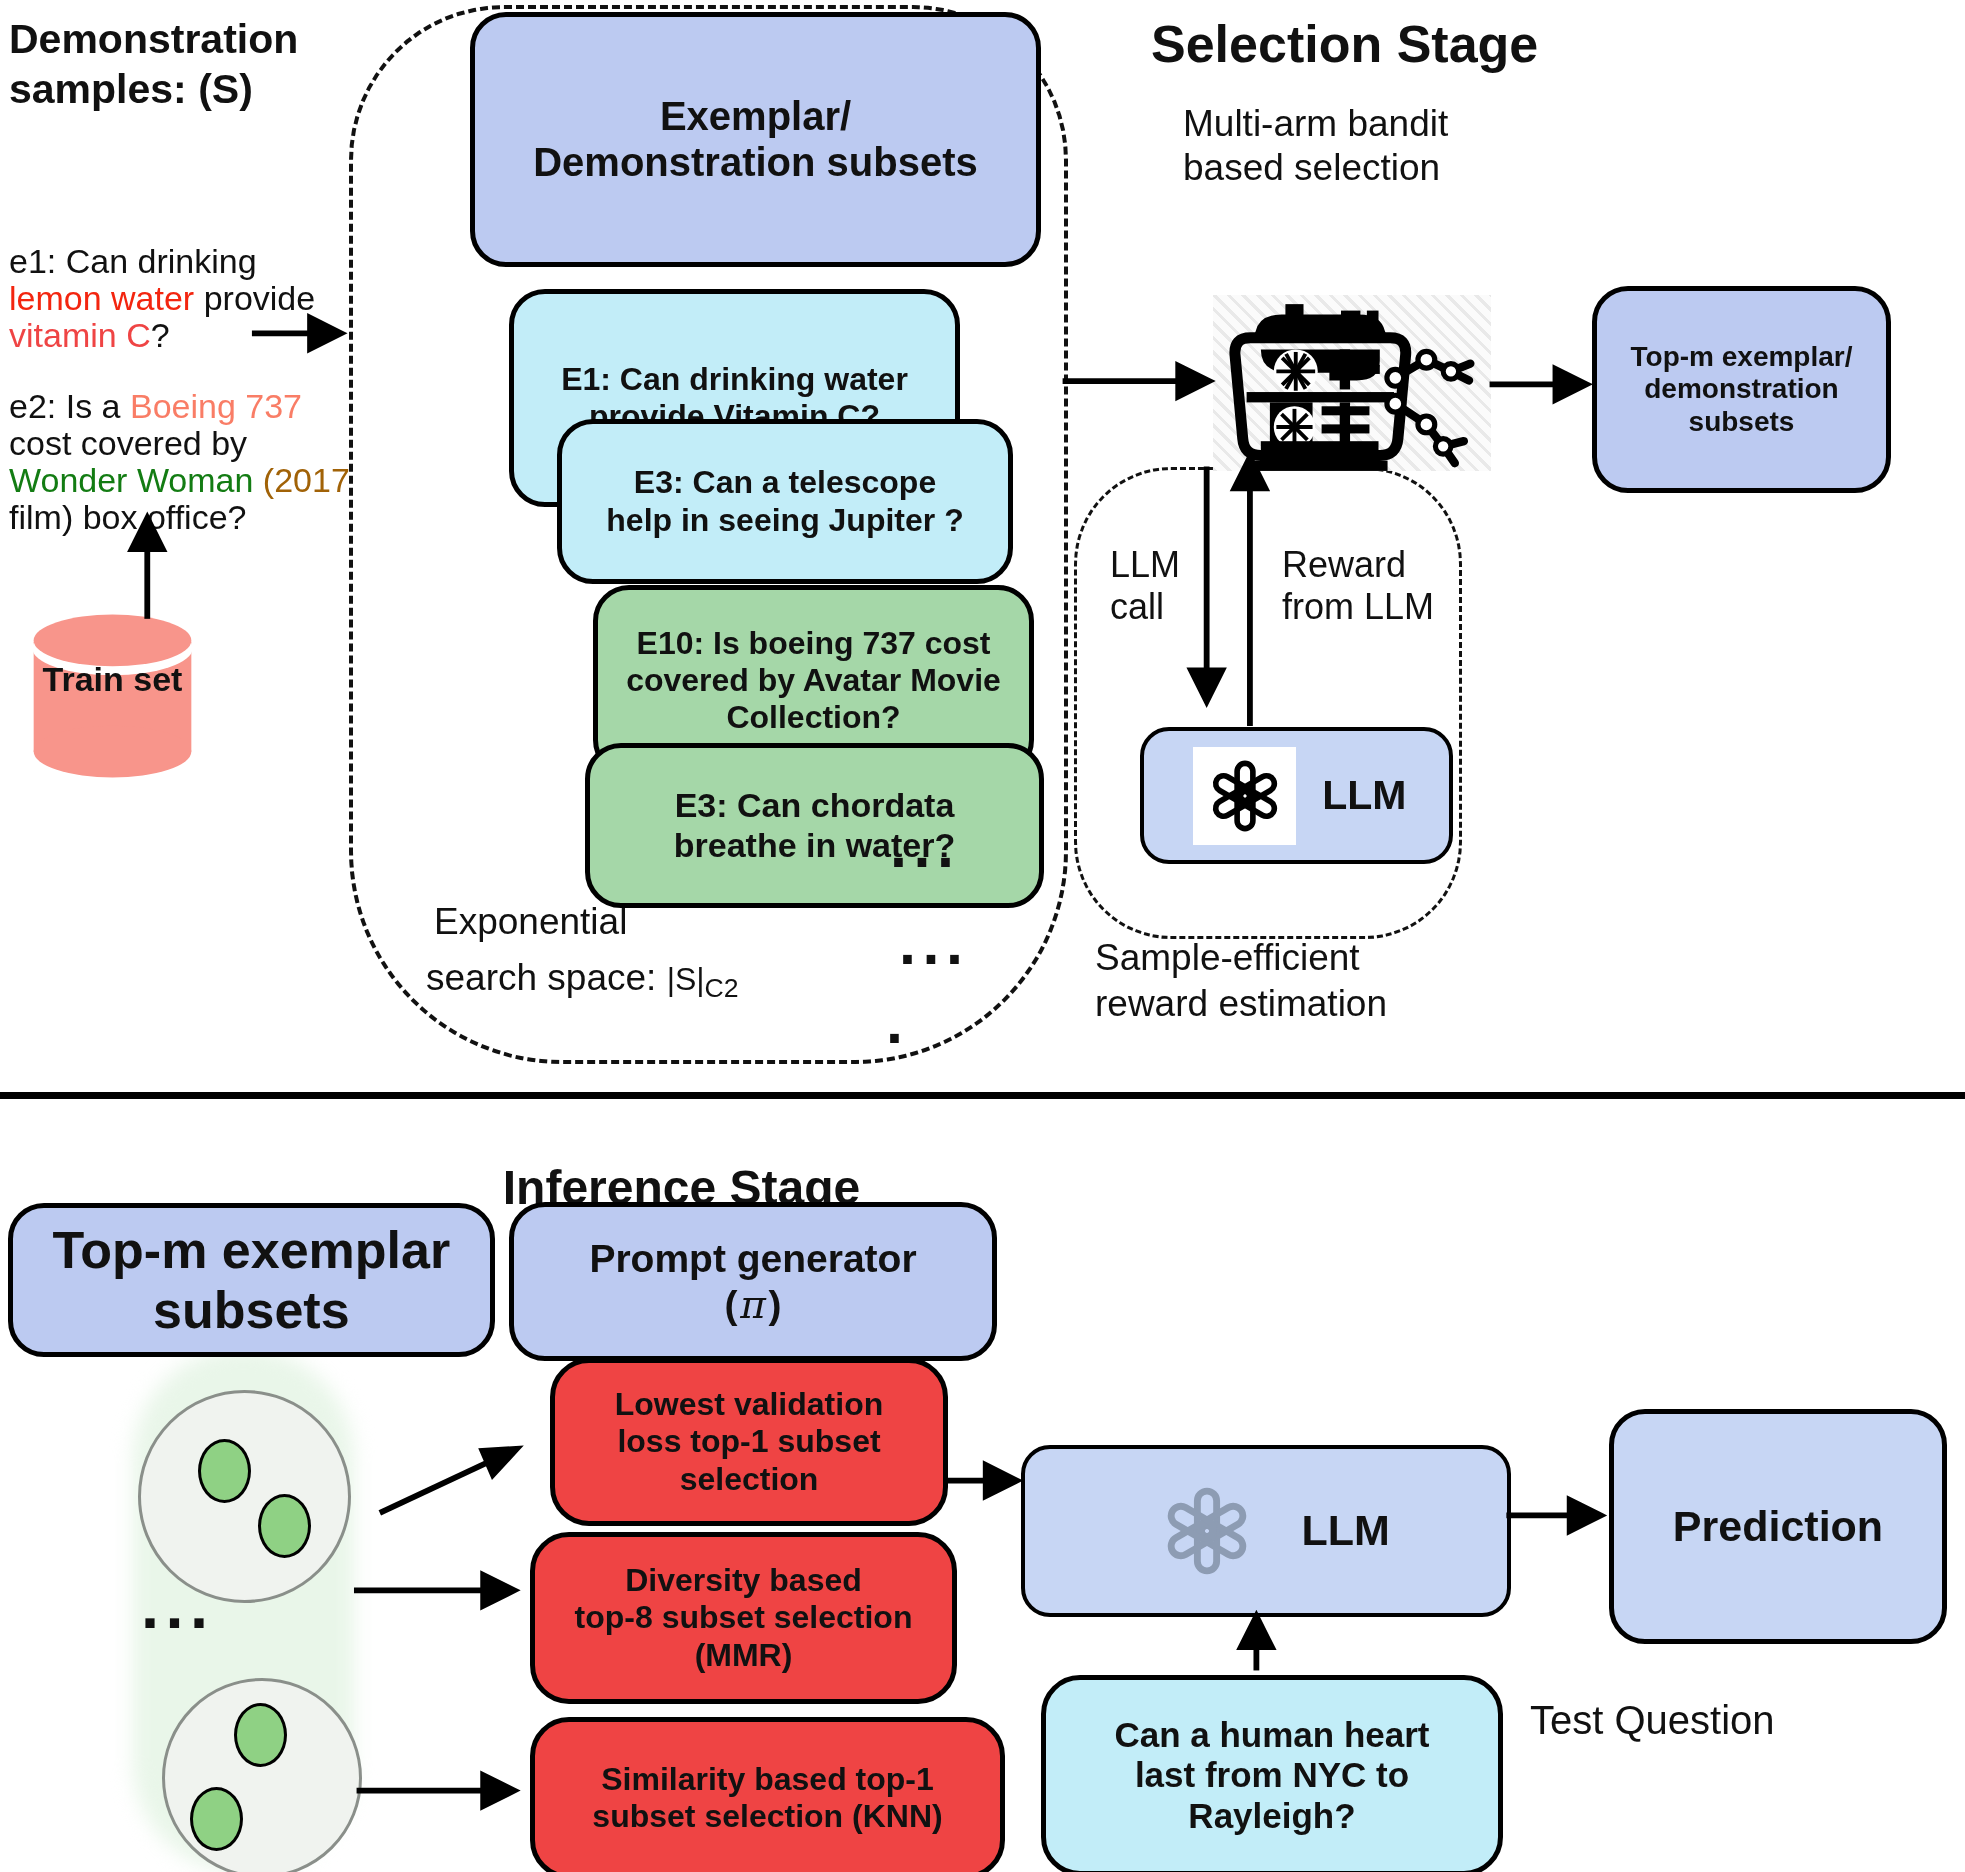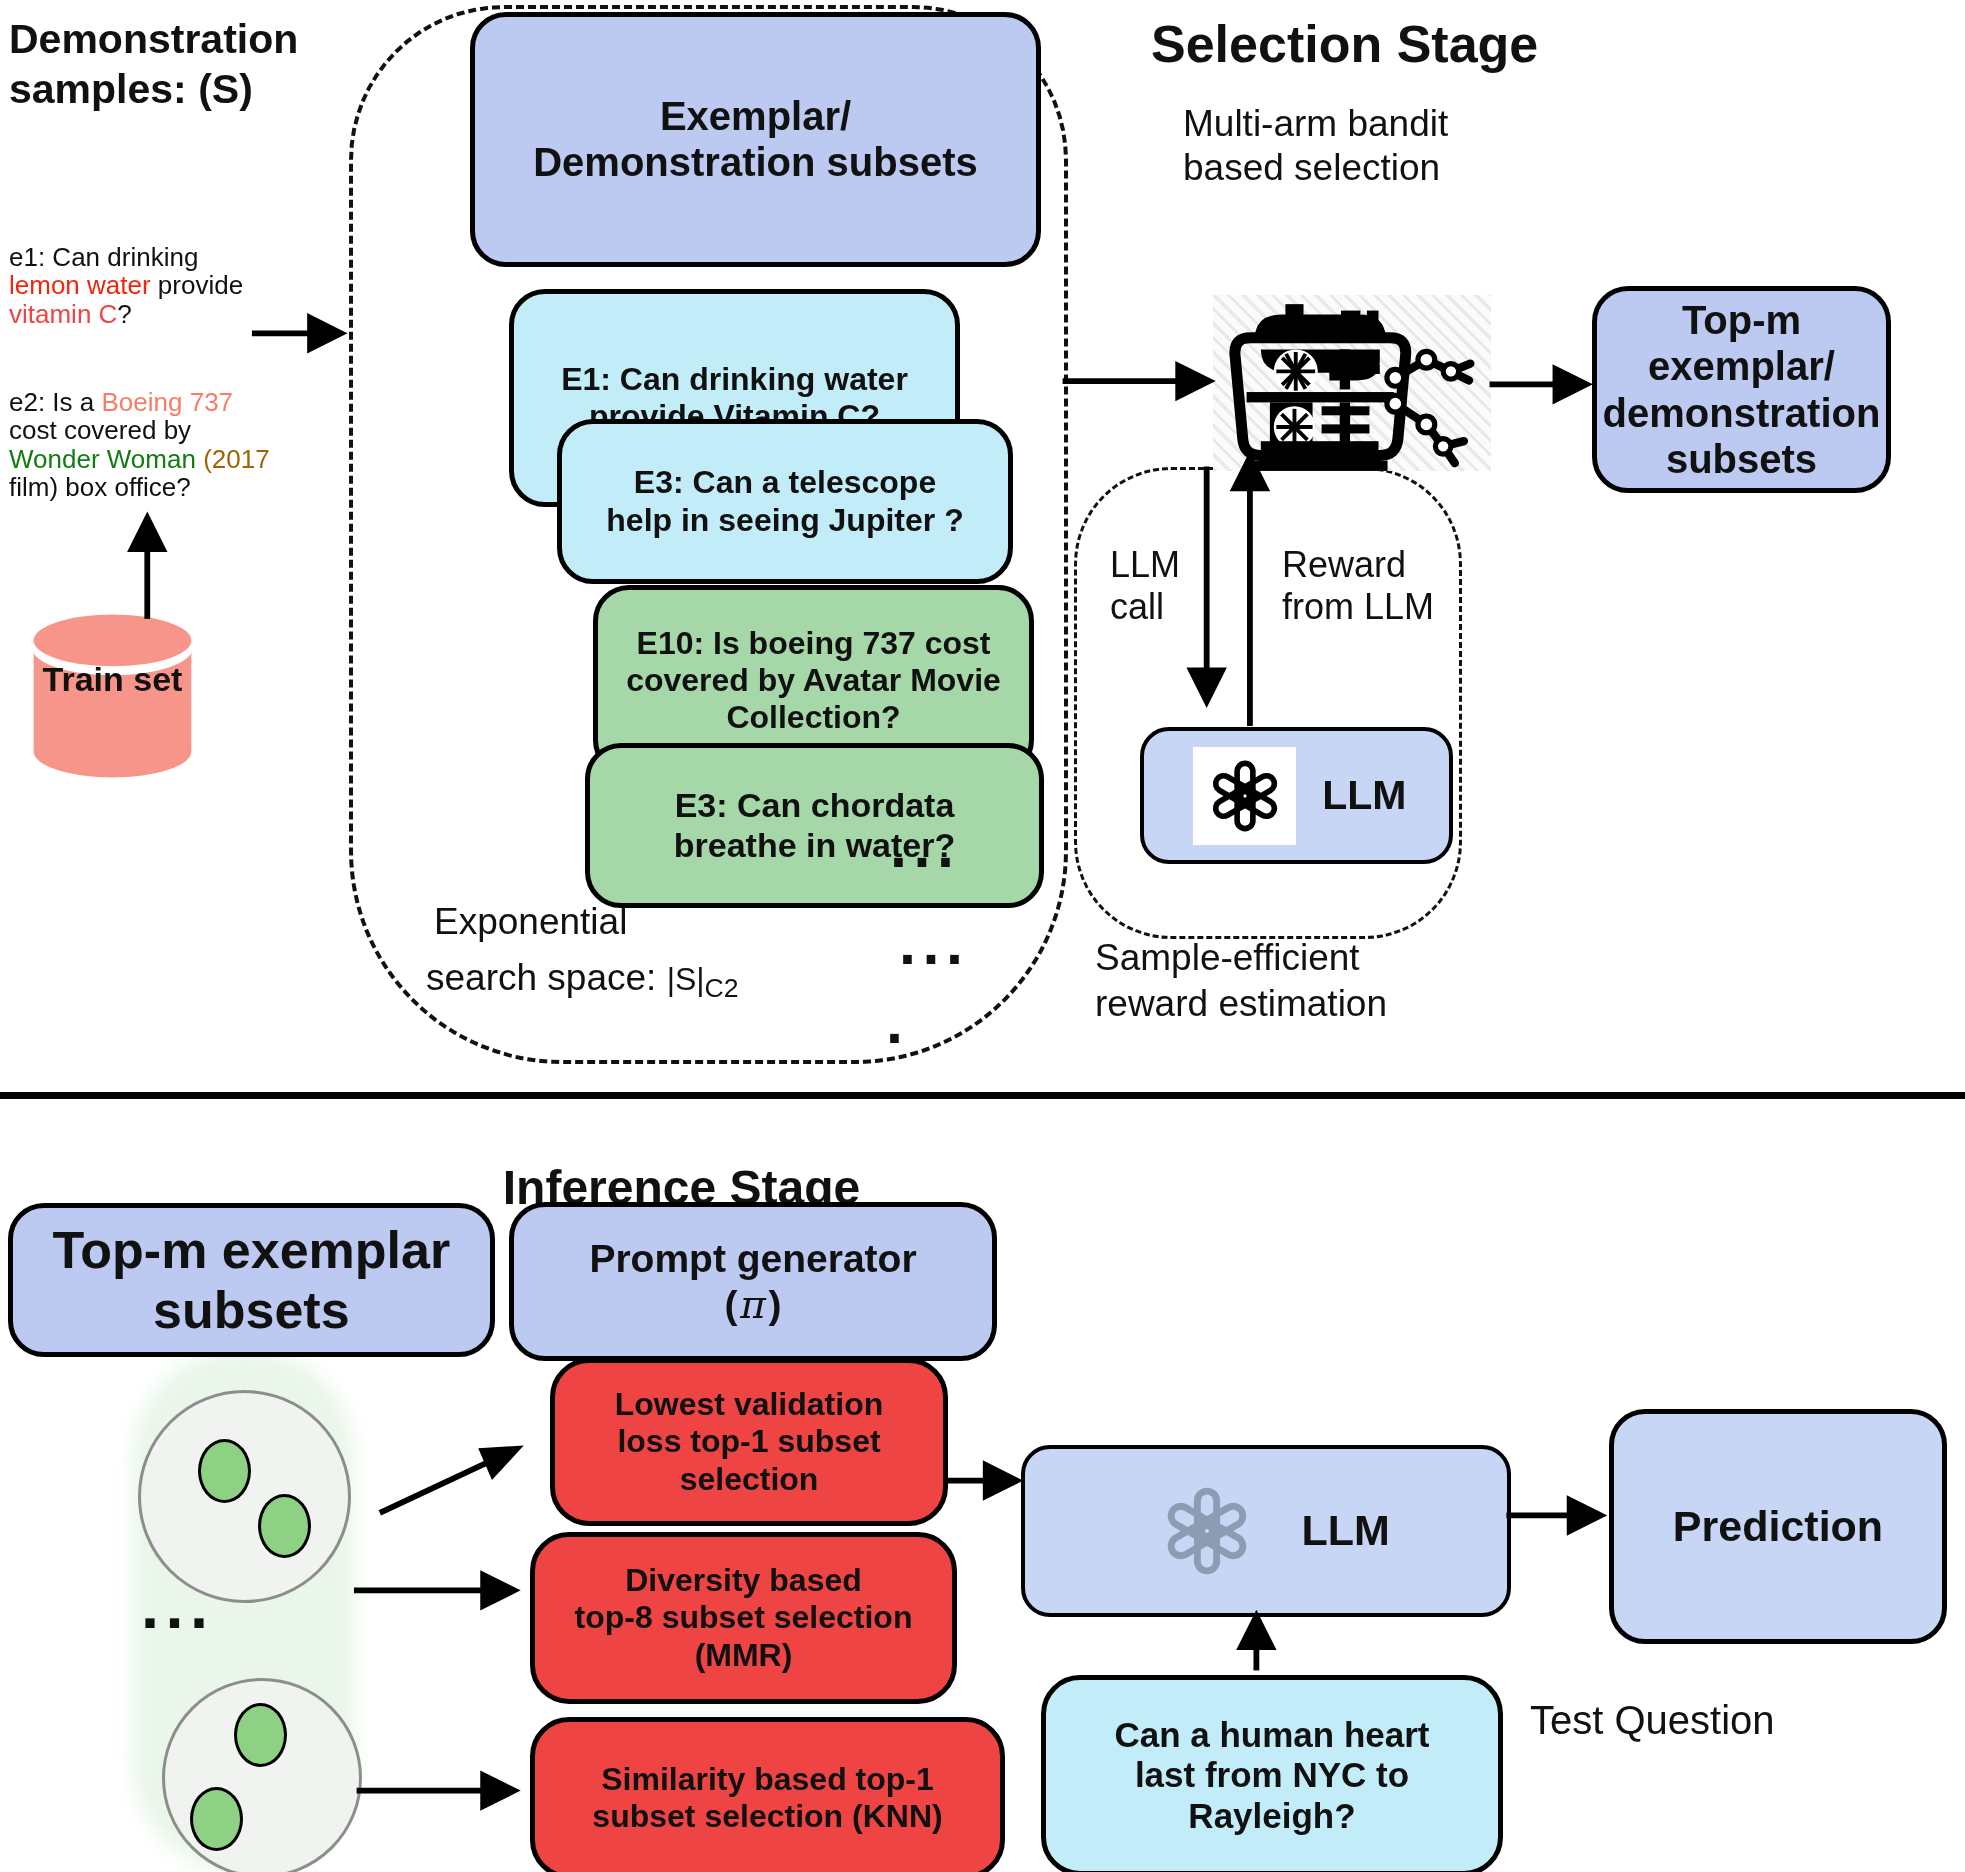--- a/index.html
+++ b/index.html
@@ -23,21 +23,21 @@
   .bluelight{background:#c7d6f4;}
   .cyan{background:#c2edf8;}
   .cyandeep{background:#ef4444;}
   .greenbox{background:#a5d7a8;}
   
   .dashed{position:absolute;border:4.5px dashed #111;background:transparent;z-index:1;}
   
   .divider{position:absolute;left:0;top:1092px;width:1965px;height:6.5px;background:#000;z-index:2;}
   
   .demo-title{left:9px;top:14px;font-size:41px;font-weight:bold;line-height:1.22;z-index:3;}
-  .qtext{font-size:26px;line-height:1.09;z-index:3;}
+  .qtext{font-size:34px;line-height:1.09;z-index:3;}
   
   .train-label{left:31px;top:660px;width:163px;text-align:center;font-size:34px;font-weight:bold;z-index:4;}
   
   .bandit-bg{
     left:1213px;top:295px;width:278px;height:176px;z-index:3;
     background:repeating-linear-gradient(45deg,#e9e9e9 0px,#e9e9e9 3.2px,#fbfbfb 3.2px,#fbfbfb 10.3px);
   }
   
   .dots{font-weight:bold;letter-spacing:6.5px;z-index:6;color:#111;}
   
@@ -170,21 +170,21 @@
     <g fill="#fff" stroke="#000" stroke-width="8">
       <circle cx="282" cy="128" r="13"></circle>
         <circle cx="330" cy="100" r="13"></circle>
         <circle cx="368" cy="118" r="12"></circle>
       <circle cx="282" cy="168" r="13"></circle>
         <circle cx="330" cy="200" r="13"></circle>
         <circle cx="356" cy="234" r="12"></circle>
     </g>
   </svg>
 
-  <div class="box blue" style="left:1592px;top:286px;width:289px;height:197px;font-size:40px;">
+  <div class="box blue" style="left:1592px;top:286px;width:289px;height:197px;font-size:28px;">
     <div class="bl">Top-m exemplar/</div>
     <div class="bl">demonstration</div>
     <div class="bl">subsets</div>
   </div>
 
   <div class="dashed" style="left:1074px;top:467px;width:382px;height:466px;border-radius:97px;border-width:3.9px;"></div>
 
   <div class="abs" style="left:1110px;top:544px;font-size:36px;line-height:1.16;z-index:3;">
     <div>LLM</div>
     <div>call</div>

